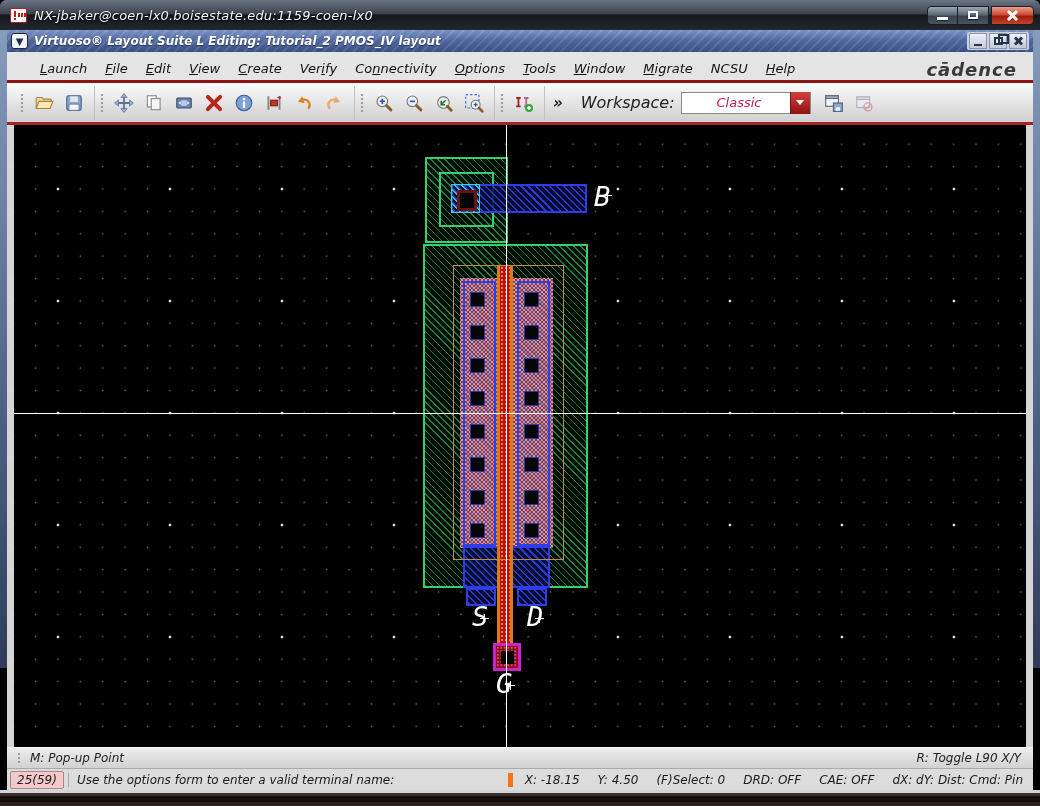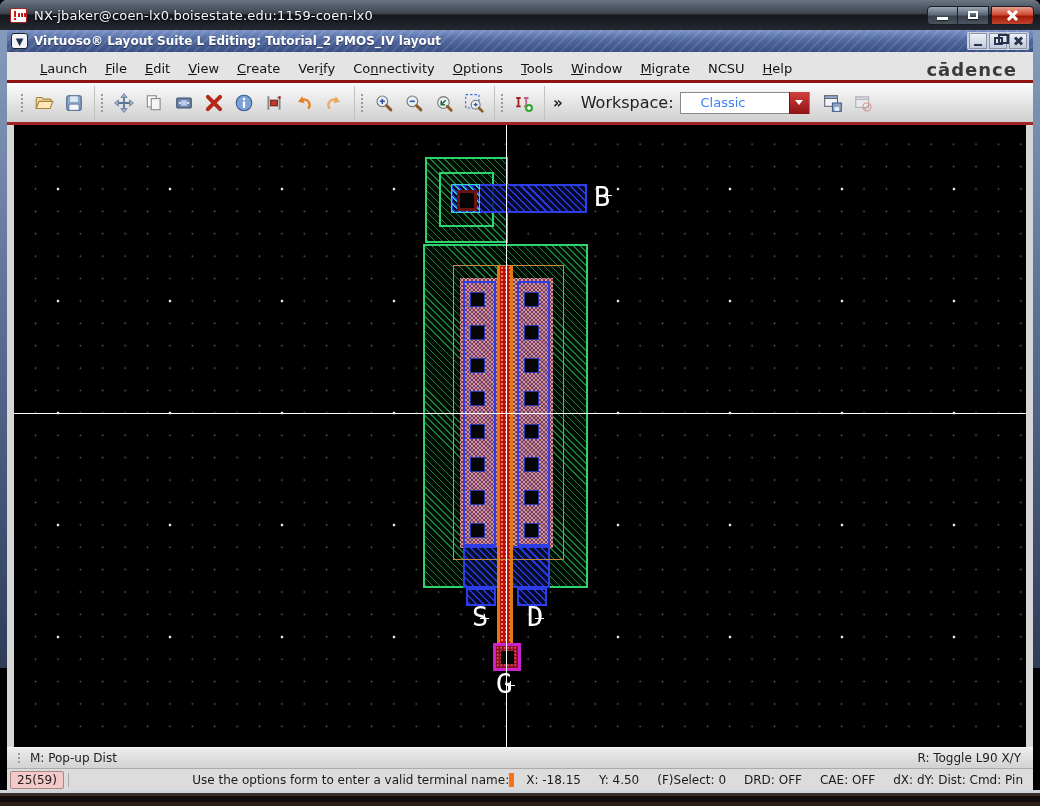--- a/index.html
+++ b/index.html
@@ -1,21 +1,21 @@
 <!DOCTYPE html>
 <html><head>
 <meta charset="utf-8">
 <style>
   * { margin:0; padding:0; box-sizing:border-box; }
   html,body { width:1040px; height:806px; }
   body { font-family:"DejaVu Sans","Liberation Sans",sans-serif; background:#000; overflow:hidden; }
 
   
   .nx-window { position:relative; width:1040px; height:668px;
-    background:linear-gradient(180deg,#8aa0c0 0%,#54688c 55%,#2e3c58 100%); border-radius:7px 7px 0 0; }
+    background:linear-gradient(180deg,#8aa0c0 0%,#54688c 55%,#2e3c58 100%); border-radius:7px 7px 0 0;font-style:italic; }
   .nx-titlebar { position:absolute; left:0; top:0; width:1040px; height:30px;
     background:linear-gradient(180deg,#6a7584 0%,#3c434e 45%,#15181e 50%,#23272e 100%);
     border-radius:7px 7px 0 0; display:flex; align-items:center; padding:0 6px; }
   .nx-icon { width:17px; height:15px; background:#fff; border:1px solid #b02020; border-radius:2px;
     margin:0 7px 0 4px; position:relative; }
   .nx-icon::before { content:""; position:absolute; left:3px; top:2px; width:2px; height:6px; background:#c21d1d; }
   .nx-icon::after  { content:""; position:absolute; left:3px; top:9px; width:2px; height:2px; background:#c21d1d;
     box-shadow:4px -5px 0 #c21d1d, 7px -5px 0 #c21d1d, 10px -5px 0 #c21d1d, 4px -3px 0 #c21d1d, 7px -3px 0 #c21d1d, 10px -3px 0 #c21d1d; }
   .nx-title { color:#f4f6fa; font-size:13px; text-shadow:0 1px 2px #000; letter-spacing:.2px; }
   .nx-buttons { margin-left:auto; display:flex; }
@@ -63,21 +63,21 @@
     display:flex; align-items:center; padding-left:8px; }
   .redline-toolbar { position:absolute; left:0; top:92px; width:1026px; height:3px; background:#a32424; }
   .tgroup { display:flex; align-items:center; height:34px; padding:0 5px; border-right:1px solid #c2c2c2; }
   .thandle { width:5px; height:20px; margin-right:4px;
     background-image:radial-gradient(circle,#9a9a9a 1px,rgba(0,0,0,0) 1.2px); background-size:4px 4px; }
   .tbtn { width:30px; height:30px; display:flex; align-items:center; justify-content:center; border-radius:3px; }
   .tbtn.disabled { opacity:.45; }
   .overflow { font-size:15px; font-weight:bold; color:#222; padding:0 8px; }
   .ws-label { font-size:16px; color:#222; margin:0 6px 0 10px; }
   .ws-combo { display:flex; align-items:center; border:1px solid #8a8a8a; background:#fff; height:22px; width:130px; }
-  .ws-value { flex:1; font-size:13px; color:#3b82f6; padding-left:20px; }
+  .ws-value { flex:1; font-size:13px; color:#be185d; padding-left:7px;text-align:center; }
   .ws-arrow { width:20px; height:22px; background:linear-gradient(180deg,#d24040,#8f1313); border-left:1px solid #7a1010;
     display:flex; align-items:center; justify-content:center; }
   .ws-arrow::before { content:""; width:0; height:0; border-left:4px solid rgba(0,0,0,0); border-right:4px solid rgba(0,0,0,0); border-top:5px solid #fff; }
 
   
   .canvas { position:absolute; left:7px; top:95px; width:1012px; height:622px; background-color:#000; overflow:hidden;
     background-image:
       radial-gradient(circle, rgba(235,235,235,.95) 1.1px, rgba(0,0,0,0) 1.7px),
       radial-gradient(circle, rgba(120,120,120,.85) .7px, rgba(0,0,0,0) 1.1px);
     background-size:112px 112px, 22.4px 22.4px;
@@ -123,21 +123,21 @@
     background:linear-gradient(180deg,#ececec,#d2d2d2); border-top:1px solid #f8f8f8;
     display:flex; align-items:center; font-size:12px; color:#222; padding:0 8px; }
   .hint-handle { width:5px; height:12px; margin:0 8px 0 2px;
     background-image:radial-gradient(circle,#9a9a9a 1px, rgba(0,0,0,0) 1.2px); background-size:4px 4px; }
   .hint-left { flex:1; }
   .hint-center { flex:0 auto; }
   .hint-right { flex:1; text-align:right; padding-right:4px; }
   .statusbar { position:absolute; left:0; top:738px; width:1026px; height:22px; background:#dcdcdc;
     border-top:1px solid #aaa; display:flex; align-items:center; font-size:12px; color:#1a1a1a; }
   .status-counter { background:#f3c9c9; border:1px solid #a88; border-radius:2px; padding:1px 6px; margin:0 4px 0 3px; color:#222; }
-  .status-msg { flex:1; border-left:1px solid #aaa; padding-left:8px;text-align:right; }
+  .status-msg { flex:1; border-left:1px solid #aaa; padding-left:8px; }
   .status-right { display:flex; gap:18px; border-left:5px solid #f97316; padding:0 10px 0 12px; white-space:nowrap; }
 
   
   .bottom-edge { position:absolute; left:0; top:790px; width:1040px; height:16px;
     background:linear-gradient(180deg,#cfd3da 0 3px,#3a2e26 3px 6px,#120d0a 6px 12px,#2a211b 12px 16px); }
 
   svg { display:block; }
 </style>
 </head>
 <body>
@@ -386,21 +386,21 @@
         <div class="contact" style="left: 510px; top: 233px;"></div>
         <div class="contact" style="left: 510px; top: 266px;"></div>
         <div class="contact" style="left: 510px; top: 299px;"></div>
         <div class="contact" style="left: 510px; top: 332px;"></div>
         <div class="contact" style="left: 510px; top: 365px;"></div>
         <div class="contact" style="left: 510px; top: 398px;"></div>
       </div>
 
     <div class="hintbar">
       <div class="hint-handle"></div>
-      <span class="hint-center">M: Pop-up Dist</span>
+      <span class="hint-center">M: Pop-up Point</span>
       <span class="hint-right">R: Toggle L90 X/Y</span>
     </div>
 
     <div class="statusbar">
       <span class="status-counter">25(59)</span>
       <span class="status-msg">Use the options form to enter a valid terminal name:</span>
       <span class="status-right">
         <span>X: -18.15</span>
         <span>Y: 4.50</span>
         <span>(F)Select: 0</span>

